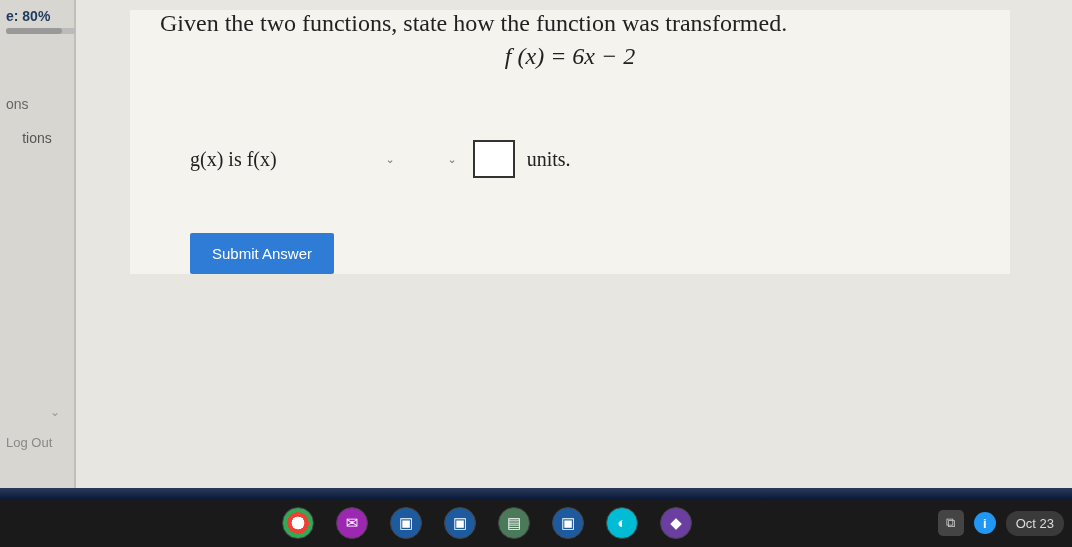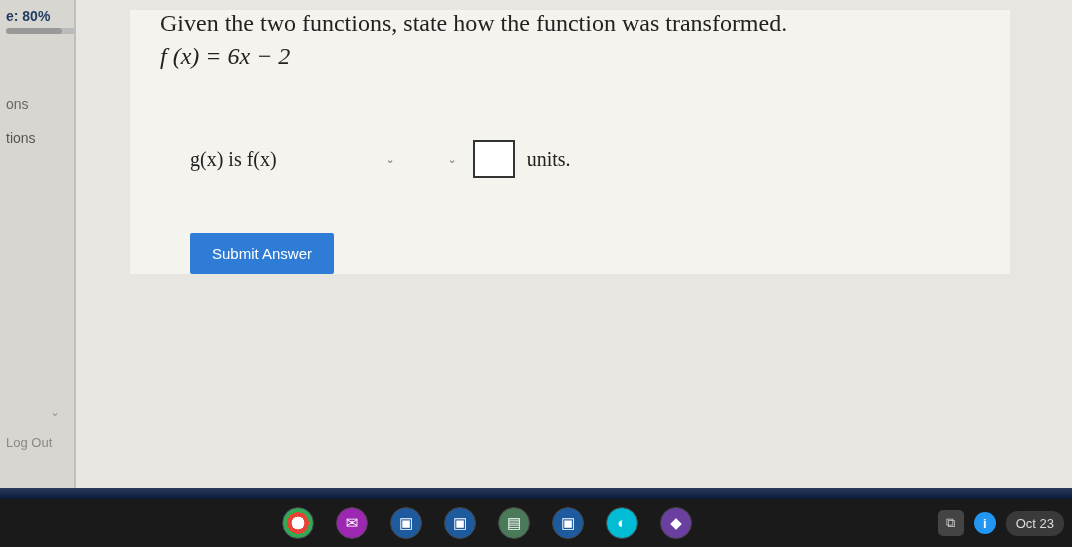--- a/index.html
+++ b/index.html
@@ -48,20 +48,21 @@
       margin-top: 62px;
       margin-bottom: 18px;
       cursor: pointer;
     }
     .sidebar-item2 {
       color: #555;
       font-size: 14px;
       font-family: Arial, sans-serif;
       margin-bottom: 22px;
       cursor: pointer;
+      text-align: center;
     }
     .logout {
       position: absolute;
       bottom: 40px;
       left: 6px;
       color: #888;
       font-size: 13px;
       font-family: Arial, sans-serif;
       cursor: pointer;
       text-align: right;
@@ -86,20 +87,21 @@
       color: #222;
       margin-bottom: 6px;
       font-family: Georgia, serif;
     }
     .equation {
       font-size: 24px;
       color: #222;
       font-family: Georgia, serif;
       margin-bottom: 2px;
       font-style: italic;
+      text-align: center;
     }
     .answer-section {
       margin-top: 70px;
       padding-left: 30px;
     }
     .answer-label {
       font-weight: bold;
       font-size: 17px;
       color: #222;
       font-family: Arial, sans-serif;

